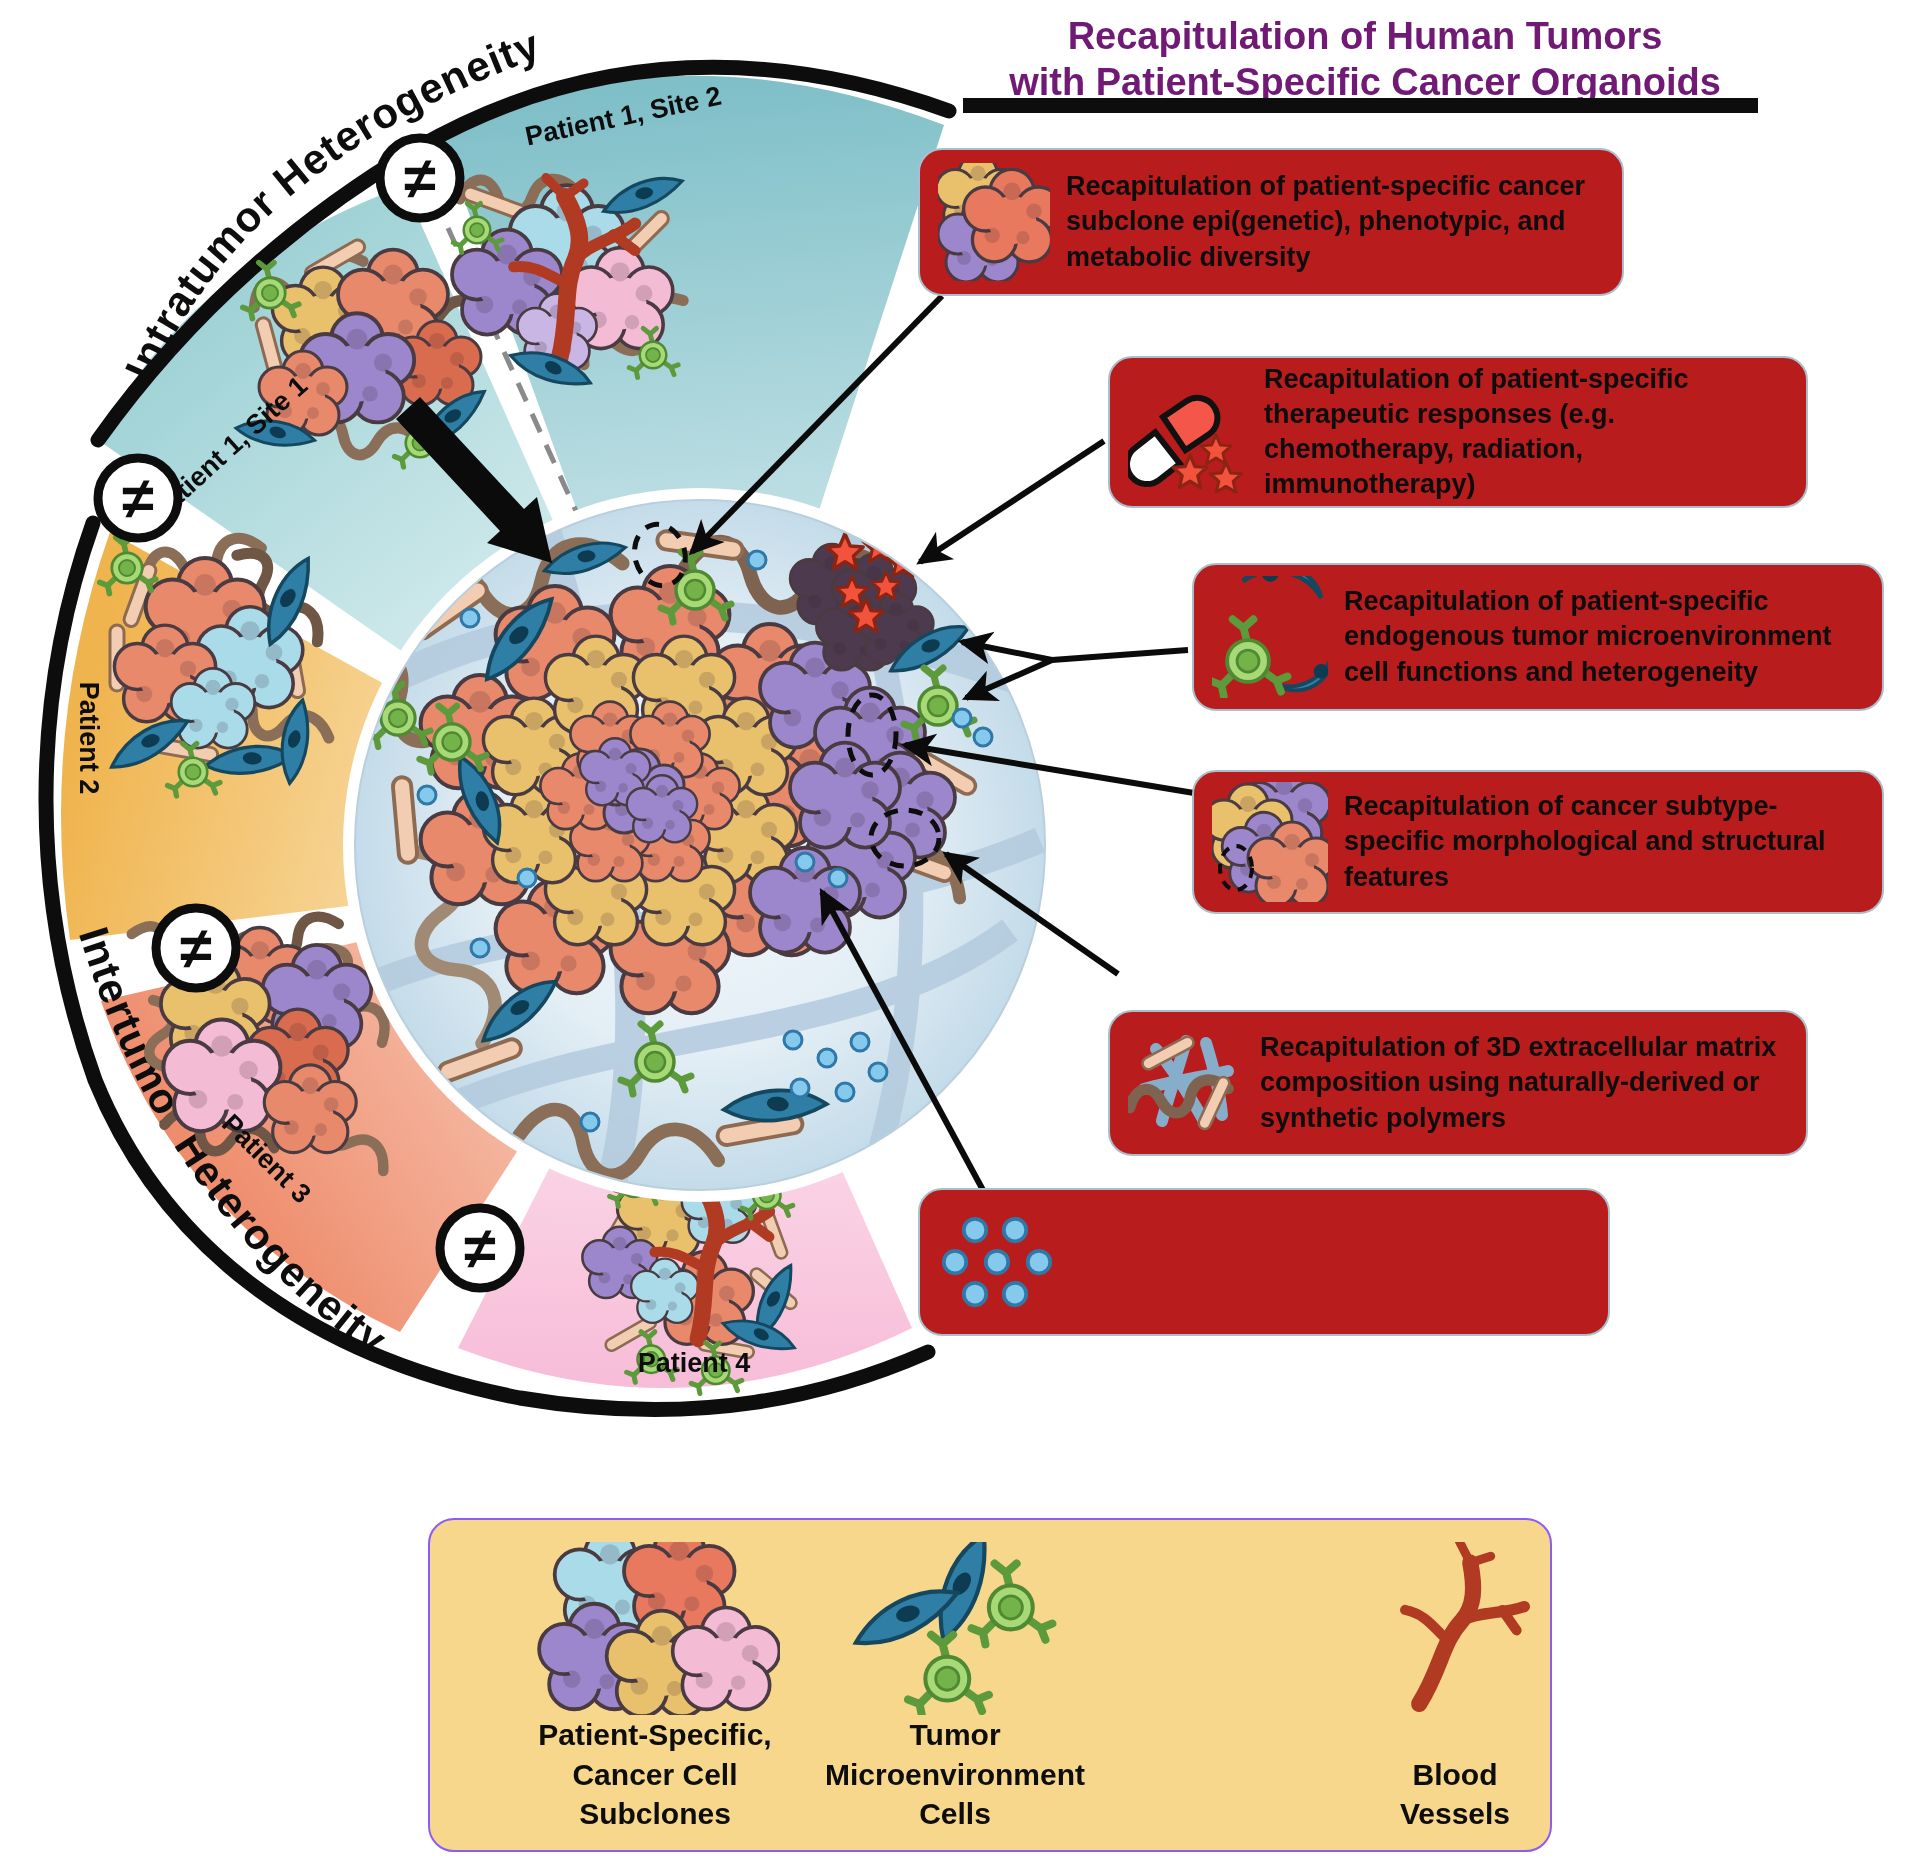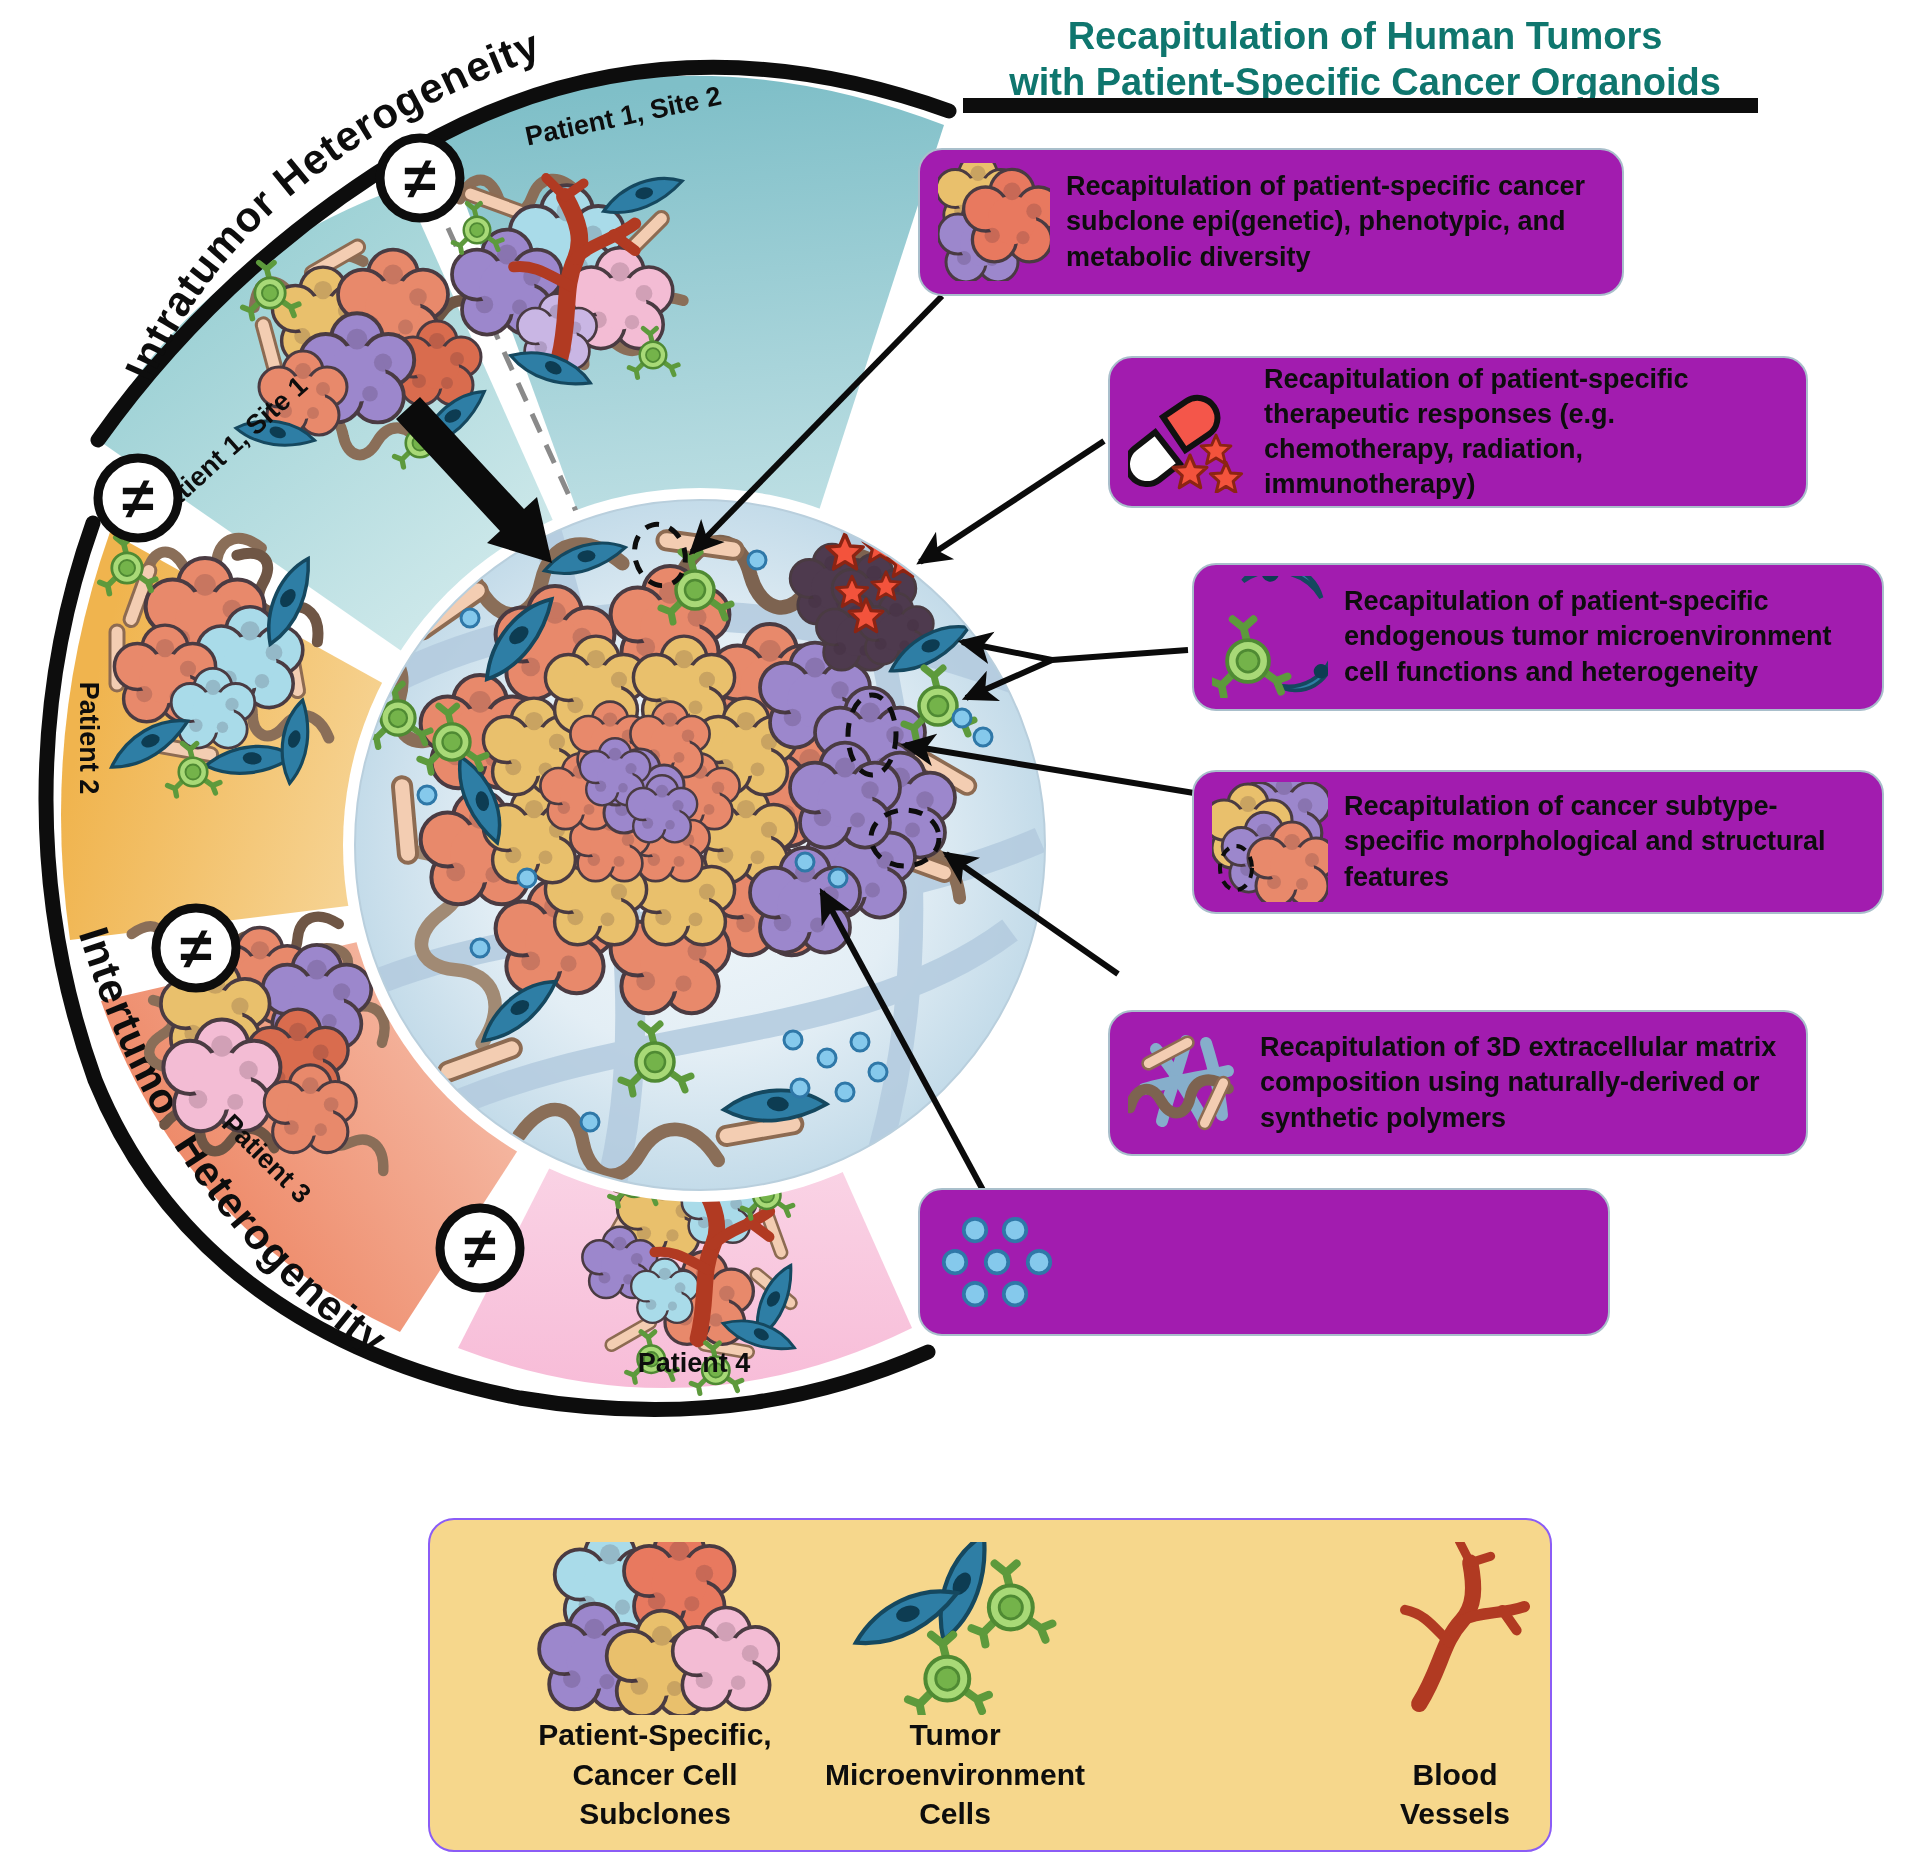--- a/index.html
+++ b/index.html
@@ -1,24 +1,24 @@
 <!DOCTYPE html>
 <html><head>
 <meta charset="utf-8">
 <style>
   html,body{margin:0;padding:0;background:#fff;}
   .canvas{position:relative;width:1920px;height:1868px;background:#fff;overflow:hidden;
           font-family:"Liberation Sans",sans-serif;color:#111;}
   svg{display:block;}
   .mainsvg{position:absolute;left:0;top:0;}
   .title{position:absolute;left:935px;top:14px;width:860px;text-align:center;
-         font-size:38px;font-weight:bold;line-height:1.2;color:#0f766e;}
+         font-size:38px;font-weight:bold;line-height:1.2;color:#701a75;}
   .title-underline{position:absolute;left:963px;top:98px;width:795px;height:15px;background:#0d0d0d;}
   .callout{position:absolute;display:flex;align-items:center;gap:16px;
-           background:#a21caf;border:2px solid #a9bfcb;border-radius:24px;
+           background:#b91c1c;border:2px solid #a9bfcb;border-radius:24px;
            padding:8px 22px 8px 18px;box-sizing:border-box;}
   .callout p{margin:0;font-size:27px;font-weight:bold;line-height:1.3;color:#0d0d0d;}
   .callout .cicon{flex:0 0 auto;}
   .legend{position:absolute;left:428px;top:1518px;width:1124px;height:334px;
           background:#f6d78c;border:2px solid #8b5cf6;border-radius:26px;box-sizing:border-box;}
   .lcol{position:absolute;top:22px;bottom:16px;display:flex;flex-direction:column;
         align-items:center;justify-content:space-between;}
   .llabel{font-size:30px;font-weight:bold;line-height:1.32;text-align:center;color:#0d0d0d;}
   .wheel-label{font-size:27px;font-weight:bold;fill:#0d0d0d;}
   .curved-label{font-size:42px;font-weight:bold;fill:#0d0d0d;letter-spacing:1px;}

